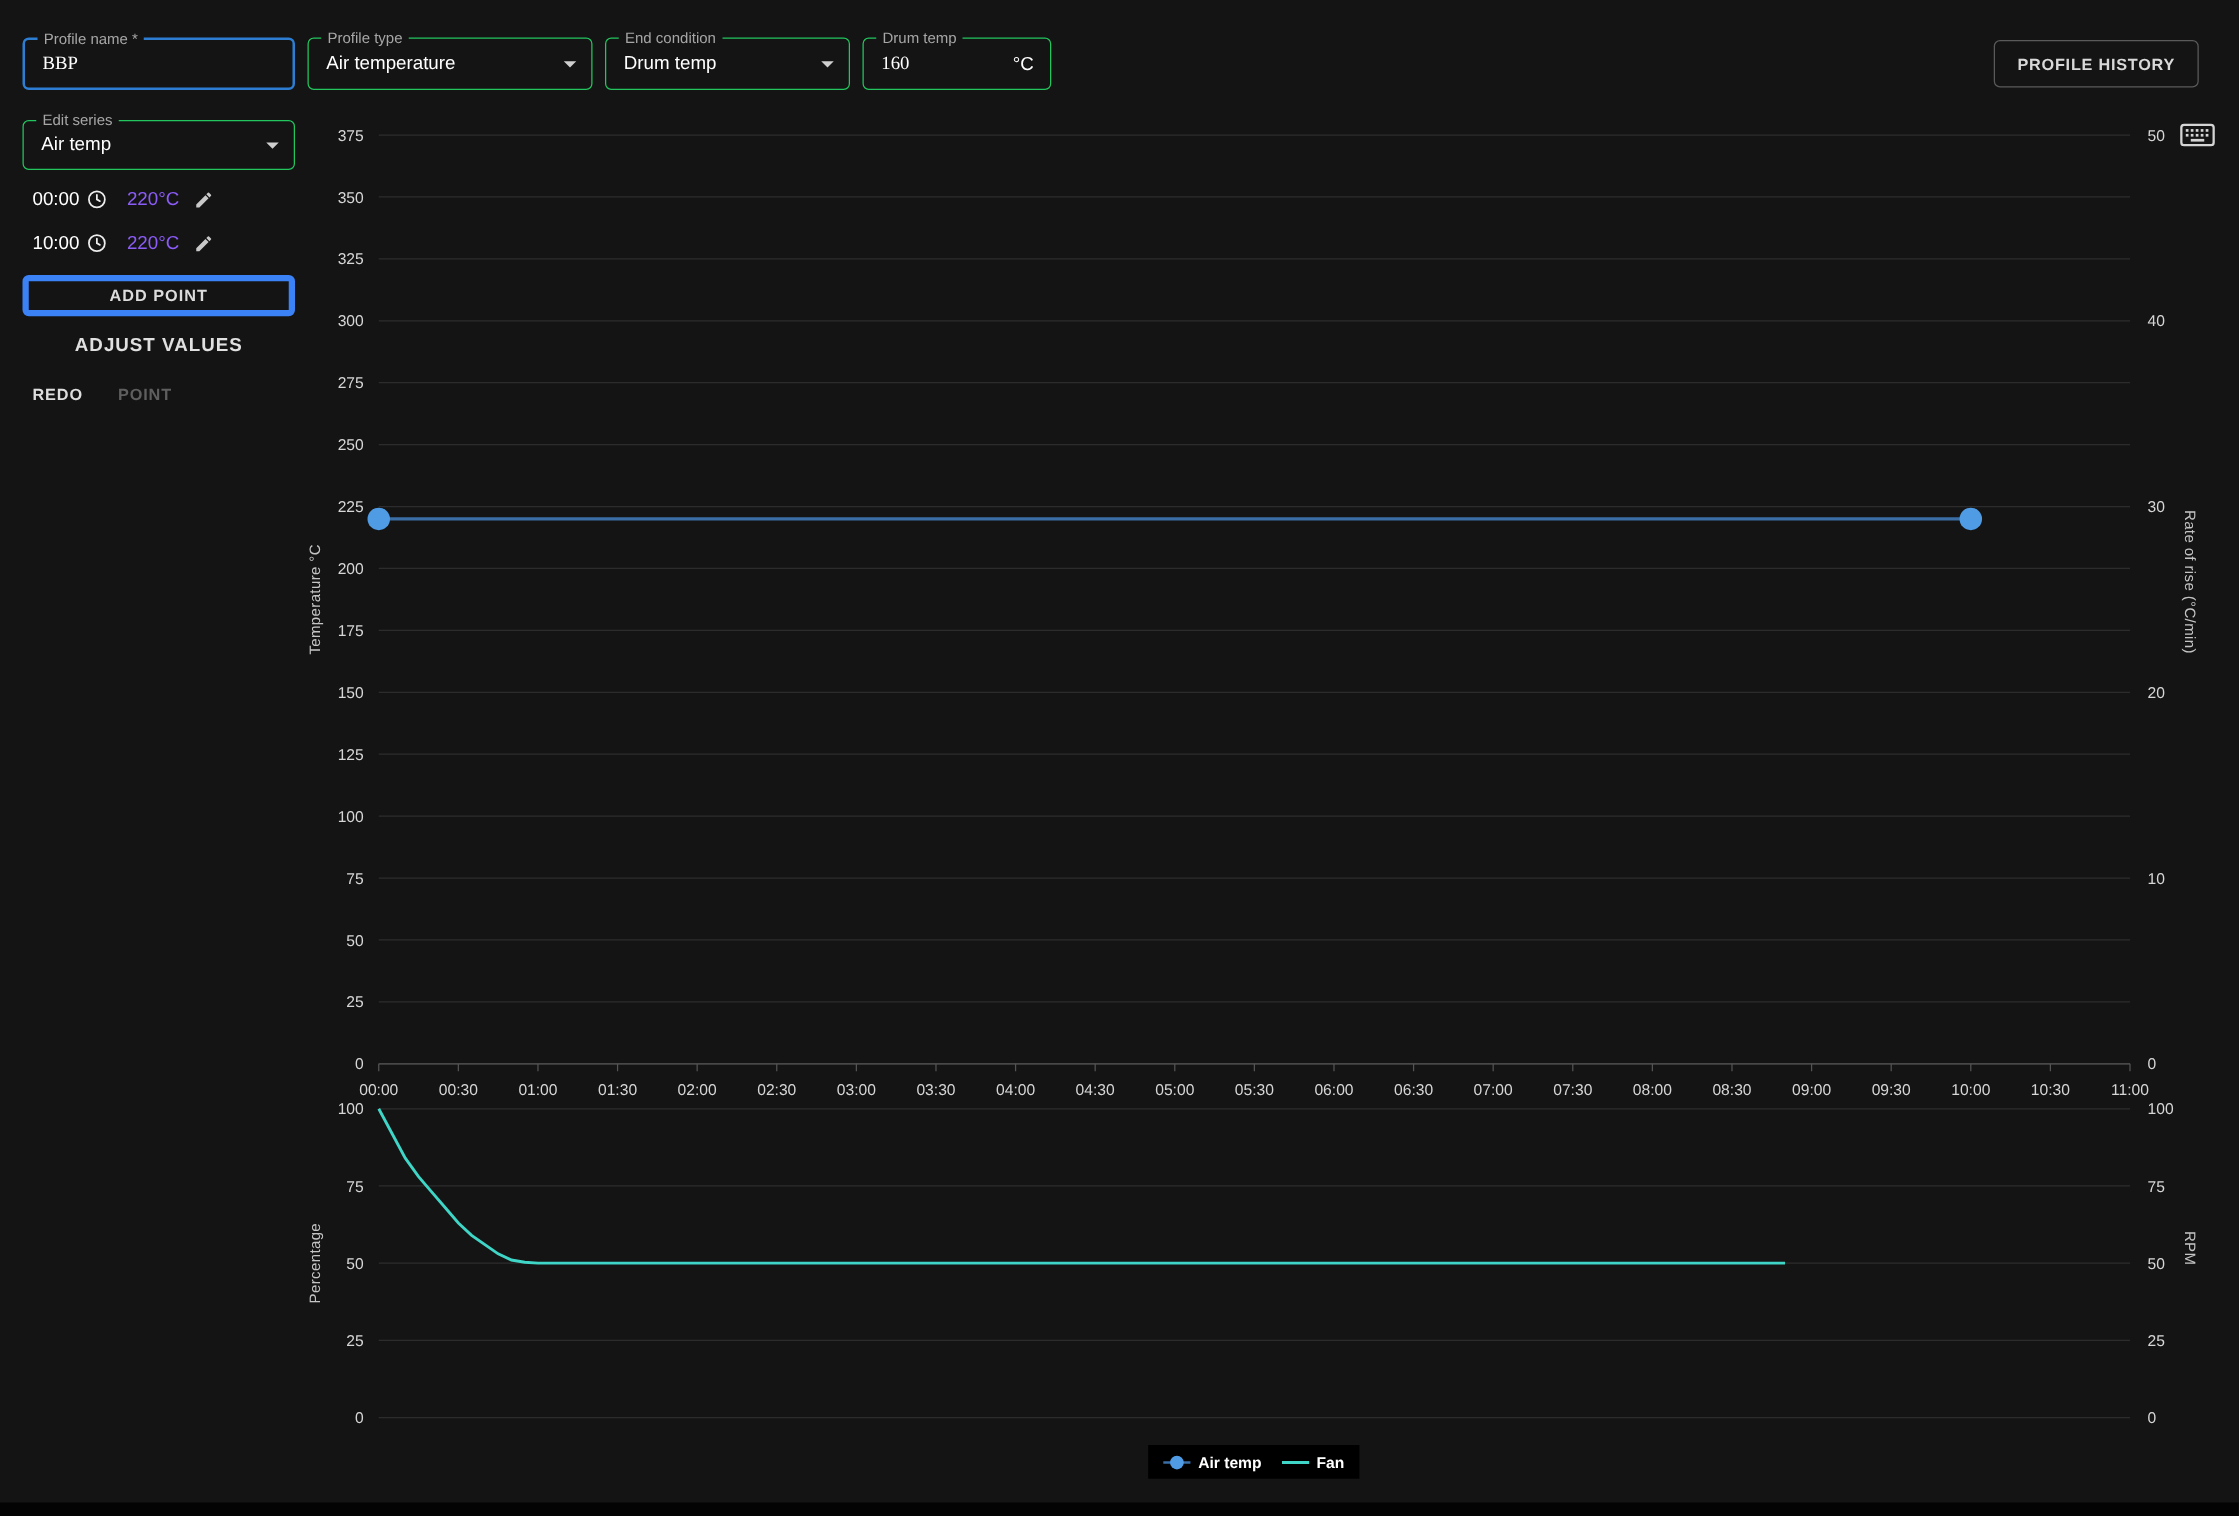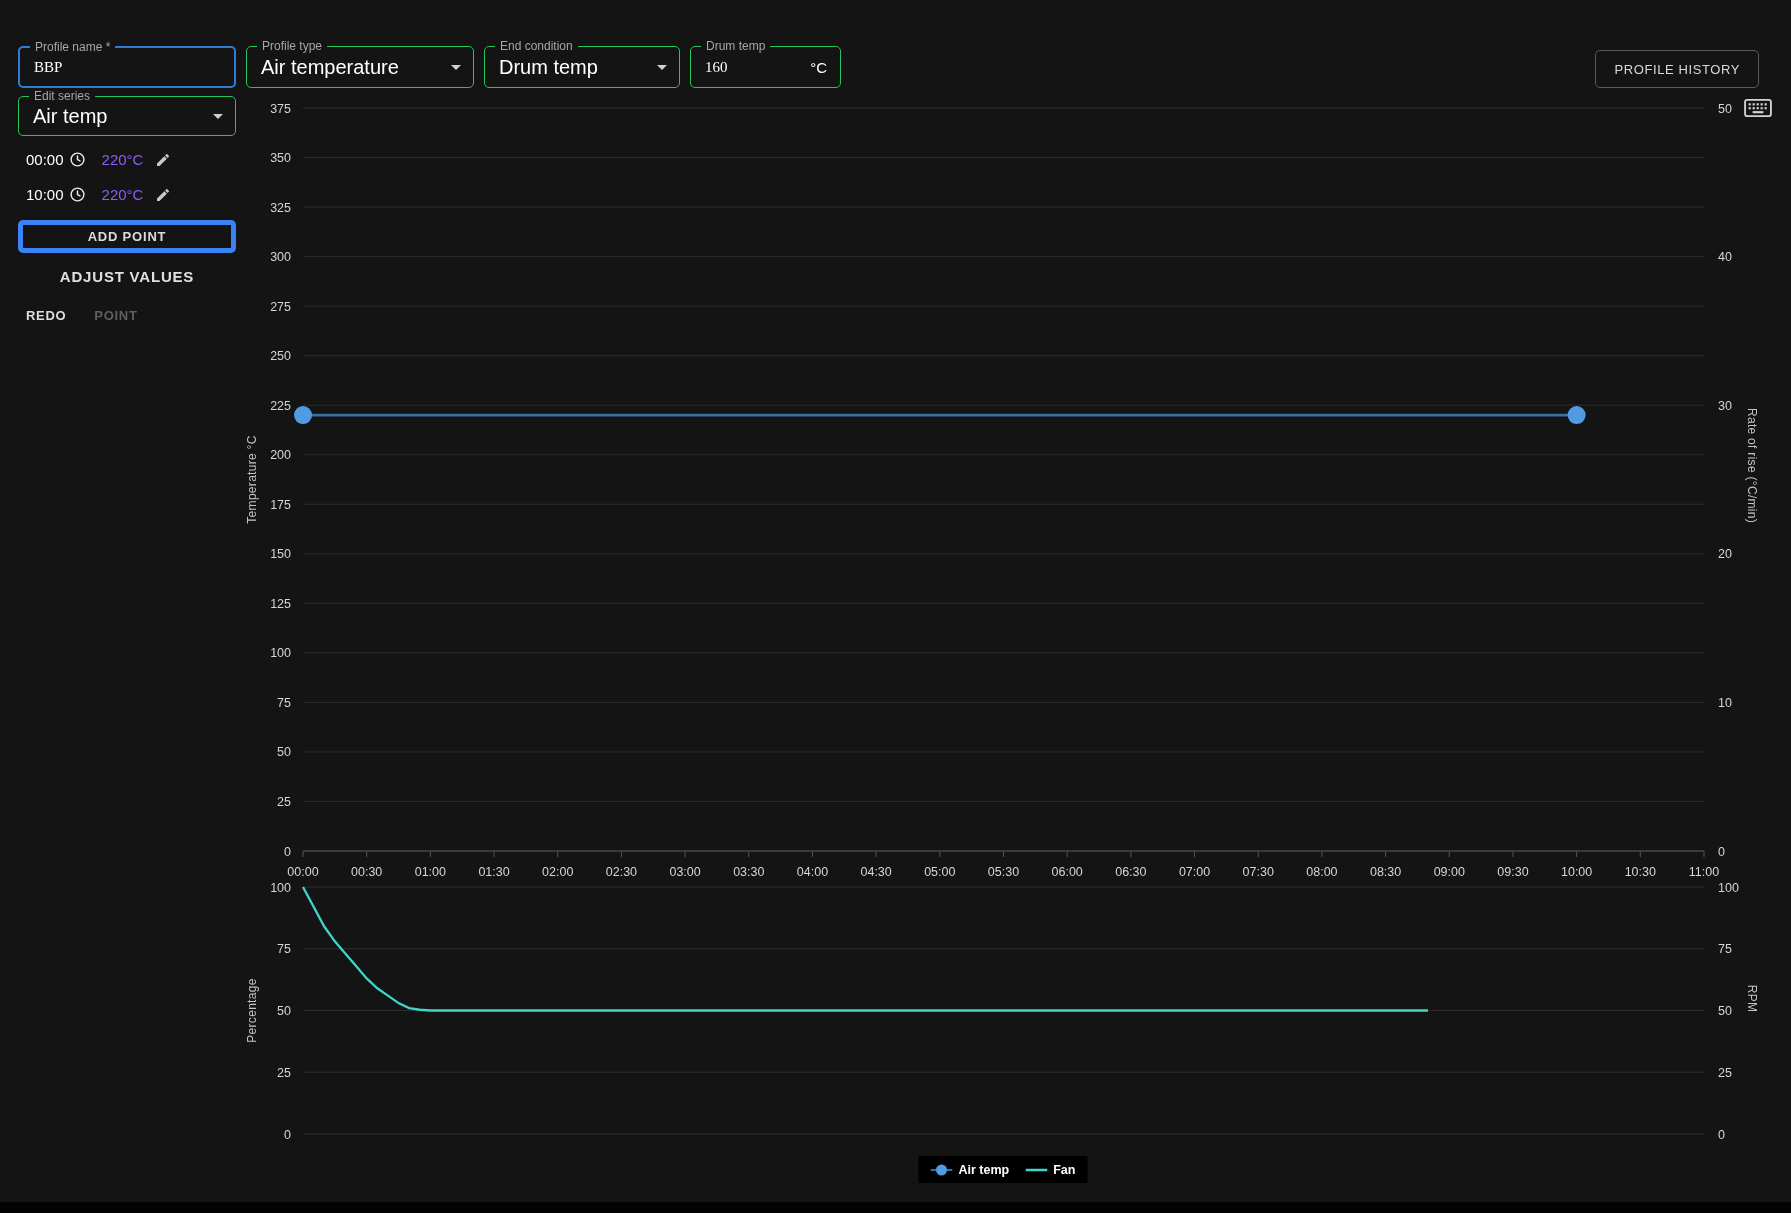--- a/index.html
+++ b/index.html
@@ -8,37 +8,37 @@
   .app{position:relative;width:1791px;height:1213px;background:#141414;color:#e8e8e8}
 
   
   .chart-svg{position:absolute;left:0;top:0;width:1791px;height:1213px}
   .chart-svg text{font-family:"Liberation Sans",sans-serif;font-size:12.5px;fill:#d6d6d6}
   .chart-svg text.axis-title{font-size:12px;fill:#c4c4c4;letter-spacing:.3px}
   .chart-svg line.grid{stroke:#2c2c2c;stroke-width:1}
   .chart-svg line.axis{stroke:#545454;stroke-width:1}
 
   
-  .topbar{position:absolute;left:0;top:0;width:100%;height:88px;display:flex;align-items:flex-end;
+  .topbar{position:absolute;left:0;top:0;width:100%;height:88px;display:flex;align-items:flex-start;
     padding:30px 32px 0 18px;background:#141414}
   .field{position:relative;height:42px;border:1px solid #22c55e;border-radius:5px;background:transparent;margin-right:10px}
   .field>label{position:absolute;top:-8px;left:10px;padding:0 5px;background:#141414;font-size:12px;color:#a6a6a6;white-space:nowrap}
   .field.focused{border:2px solid #2d7ed3}
   .field input{width:100%;height:100%;background:transparent;border:none;outline:none;color:#fff;font-size:15px;padding:0 14px;font-family:Liberation Serif, serif}
-  .select .value{display:block;line-height:40px;padding:0 32px 0 14px;font-size:20px;color:#fff;white-space:nowrap;cursor:pointer}
+  .select .value{display:block;line-height:40px;padding:0 32px 0 14px;font-size:15px;color:#fff;white-space:nowrap;cursor:pointer}
   .arrow{position:absolute;right:12px;top:18px;width:0;height:0;border-left:5px solid transparent;border-right:5px solid transparent;border-top:5px solid #cfcfcf}
   .unit{position:absolute;right:13px;top:0;line-height:42px;font-size:15px;color:#fff}
   .f-name{width:218px}
   .f-type{width:228px}
   .f-end{width:196px}
   .f-drum{width:151px}
   .f-drum input{padding-right:48px}
   .spacer{flex:1}
   .btn-outline{height:38px;margin-top:2px;padding:0 18px;border:1px solid #5a5a5a;border-radius:5px;background:transparent;
-    color:#d9d9d9;font-size:13px;font-weight:normal;letter-spacing:.6px;font-family:inherit;cursor:pointer;white-space:nowrap}
+    color:#d9d9d9;font-size:13px;font-weight:bold;letter-spacing:.6px;font-family:inherit;cursor:pointer;white-space:nowrap}
 
   
   .sidebar{position:absolute;left:18px;top:96px;width:218px}
   .sidebar .field{margin-right:0;height:40px}
   .sidebar .select .value{line-height:38px}
   .sidebar .arrow{top:17px}
   .points{margin-top:6px}
   .point-row{display:flex;align-items:center;height:35px;padding-left:8px}
   .ptime{font-size:15px;color:#fff}
   .clock{margin-left:5px;cursor:pointer;display:inline-flex}

